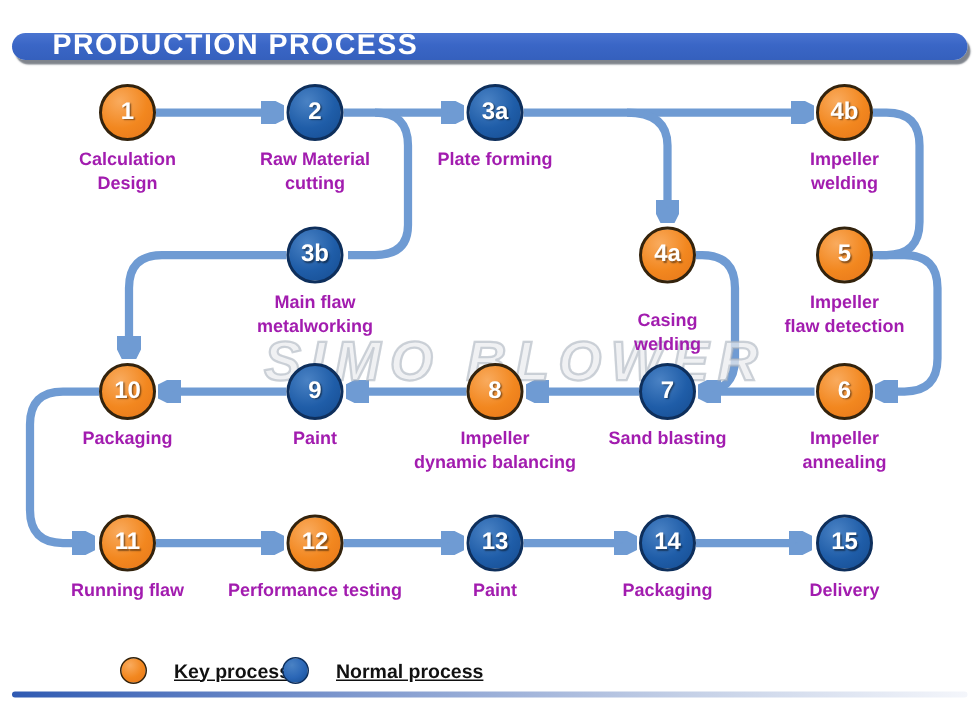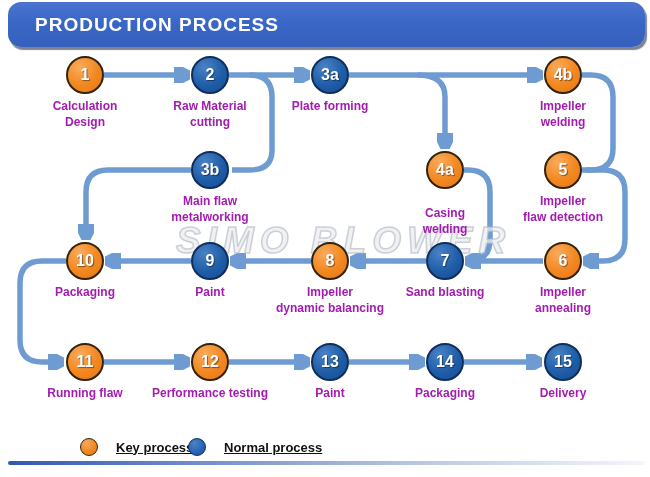--- a/index.html
+++ b/index.html
@@ -1,21 +1,21 @@
 <!DOCTYPE html>
 <html><head>
 <meta charset="utf-8">
 <style>
   html,body{margin:0;padding:0;background:#ffffff;}
   body{font-family:"Liberation Sans",sans-serif;}
   #stage{position:relative;width:650px;height:477px;background:#ffffff;overflow:hidden;}
 
   
   .header-bar{
-    position:absolute;left:8px;top:2px;width:637px;height:45px;
+    position:absolute;left:8px;top:22px;width:637px;height:18px;
     background:linear-gradient(180deg,#4a74d0 0%,#3a66c6 45%,#3560bd 100%);
     border-radius:13px;
     box-shadow:2px 3px 1px rgba(105,110,120,0.85);
     display:flex;align-items:center;
   }
   .header-title{
     color:#ffffff;font-weight:bold;font-size:19px;letter-spacing:1px;
     padding-left:27px;white-space:nowrap;
   }
 

